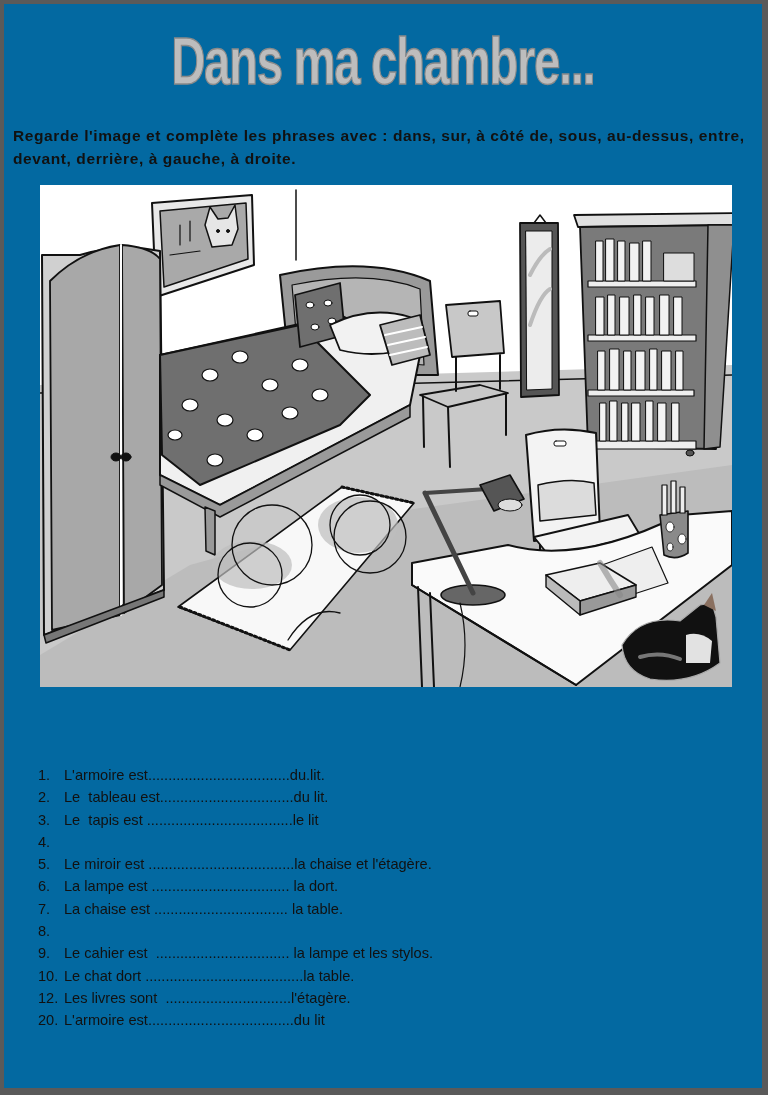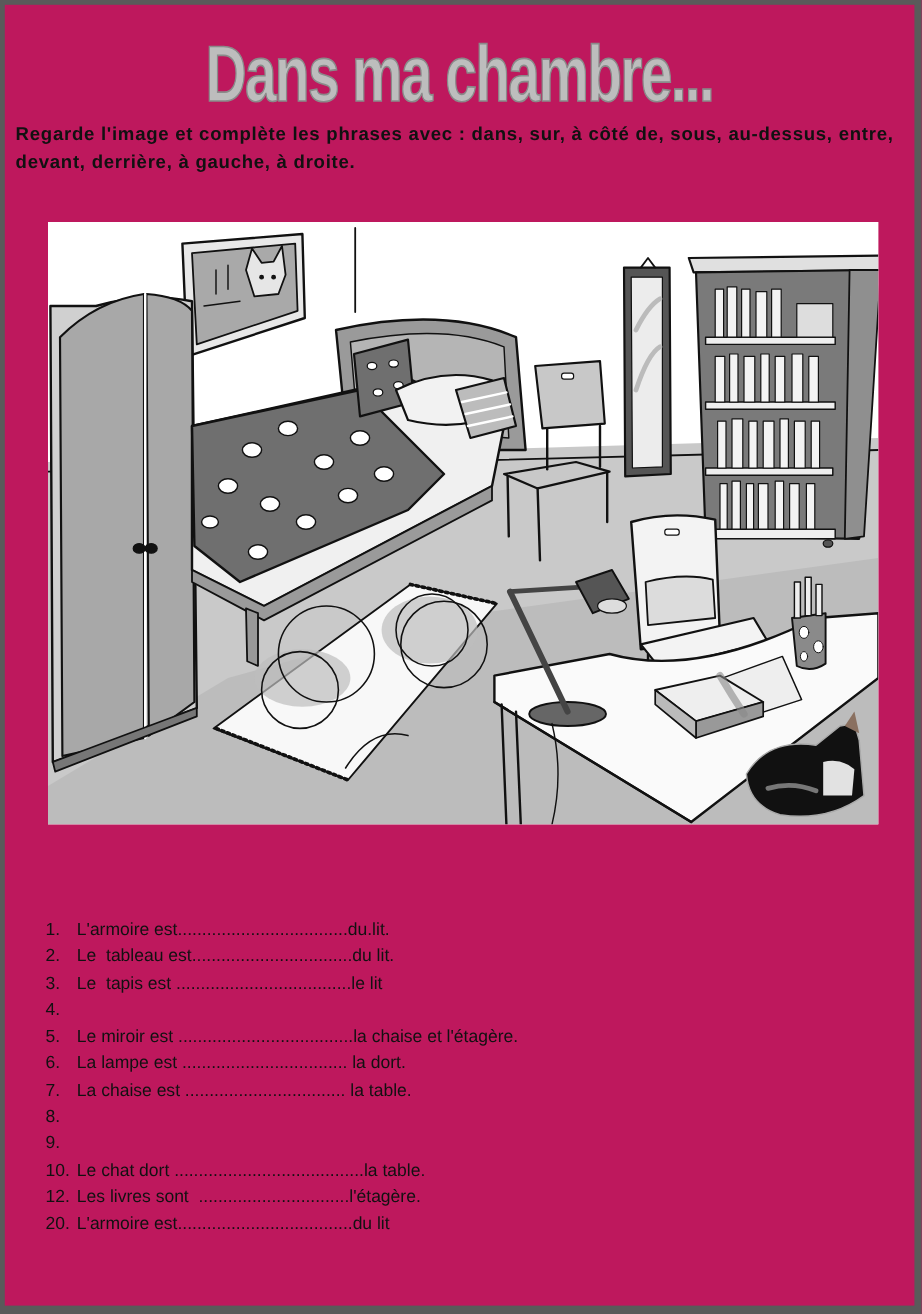--- a/index.html
+++ b/index.html
@@ -3,31 +3,31 @@
   <meta charset="utf-8">
   <style>
     html, body { margin: 0; padding: 0; }
     body {
       width: 768px; height: 1095px; background: #5a5a5a;
       position: relative; overflow: hidden;
       font-family: "Liberation Sans", sans-serif;
     }
     .page {
       position: absolute; left: 4px; top: 4px; width: 758px; height: 1084px;
-      background: #be185d;
+      background: #0369a1;
     }
     .title {
       position: absolute; left: 0; top: 18px; width: 758px; text-align: center;
       font-family: "Liberation Sans", sans-serif; font-weight: bold;
       font-size: 66px; line-height: 78px; letter-spacing: -2px;
       color: #bdbdbd; -webkit-text-stroke: 1.4px #8a8a8a;
       transform: scaleX(0.72); transform-origin: 378px 0;
     }
     .instructions {
-      position: absolute; left: 9px; top: 97px; width: 740px;
+      position: absolute; left: 9px; top: 120px; width: 740px;
       font-family: "Liberation Sans", sans-serif; font-weight: bold;
       font-size: 15.5px; line-height: 23px; color: #111; letter-spacing: 0.6px;
     }
     .illustration {
       position: absolute; left: 36px; top: 181px; width: 692px; height: 502px;
       background: #ffffff; overflow: hidden;
     }
     .illustration svg { display: block; }
     .exercises {
       position: absolute; left: 34px; top: 760px; width: 700px;
@@ -238,18 +238,18 @@
 
   <ol class="exercises">
     <li><span class="num">1.</span><span class="txt">L'armoire est...................................du.lit.</span></li>
     <li><span class="num">2.</span><span class="txt">Le  tableau est.................................du lit.</span></li>
     <li><span class="num">3.</span><span class="txt">Le  tapis est ....................................le lit</span></li>
     <li><span class="num">4.</span></li>
     <li><span class="num">5.</span><span class="txt">Le miroir est ....................................la chaise et l'étagère.</span></li>
     <li><span class="num">6.</span><span class="txt">La lampe est .................................. la dort.</span></li>
     <li><span class="num">7.</span><span class="txt">La chaise est ................................. la table.</span></li>
     <li><span class="num">8.</span></li>
-    <li><span class="num">9.</span></li>
+    <li><span class="num">9.</span><span class="txt">Le cahier est  ................................. la lampe et les stylos.</span></li>
     <li><span class="num">10.</span><span class="txt">Le chat dort .......................................la table.</span></li>
     <li><span class="num">12.</span><span class="txt">Les livres sont  ...............................l'étagère.</span></li>
     <li><span class="num">20.</span><span class="txt">L'armoire est....................................du lit</span></li>
   </ol>
 </div>
 
 </body></html>

